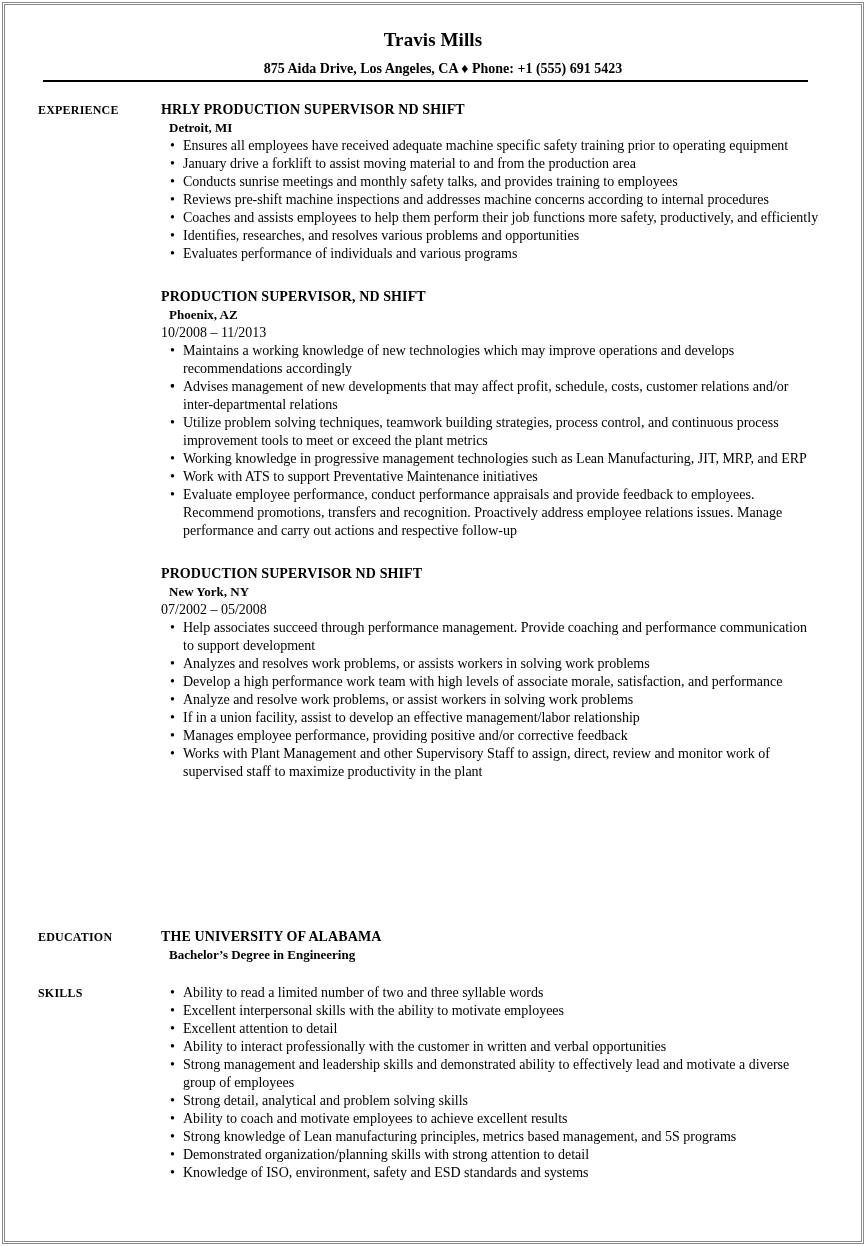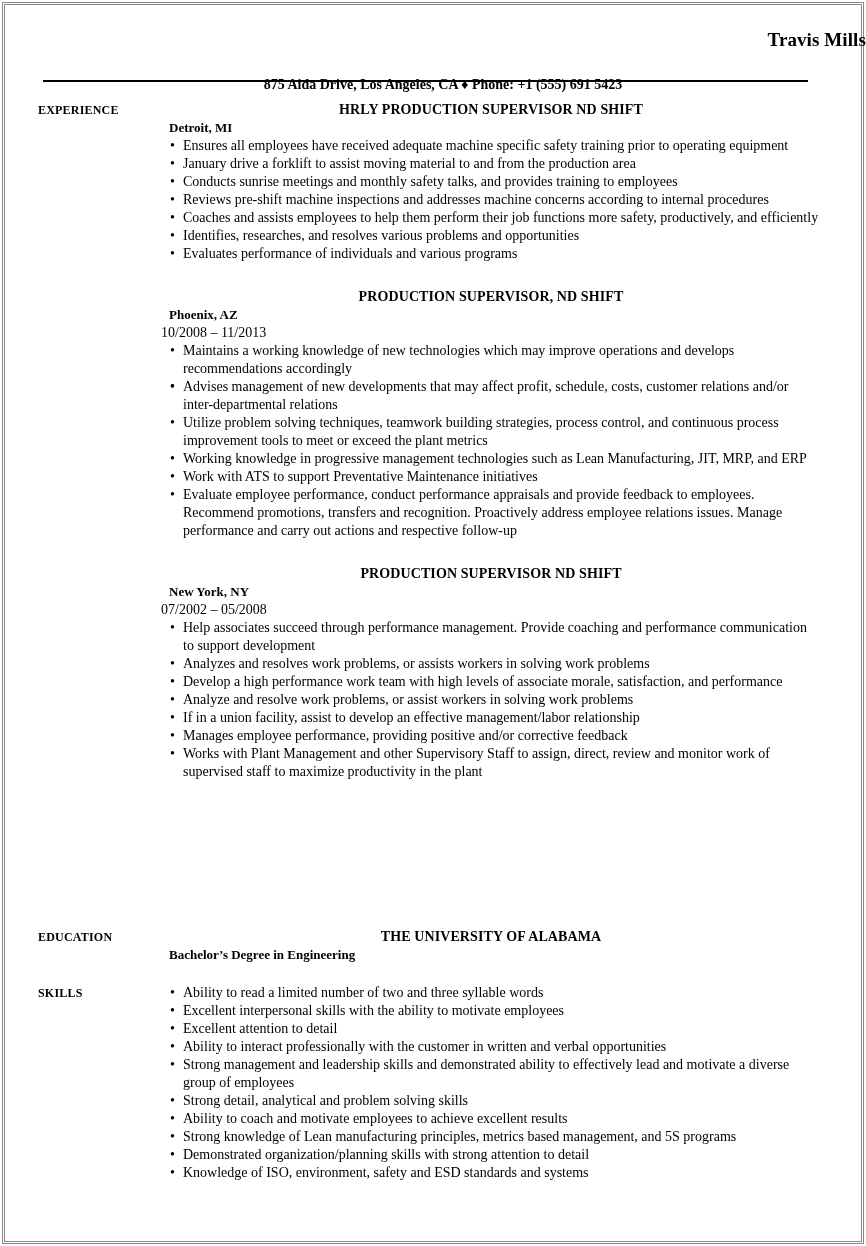--- a/index.html
+++ b/index.html
@@ -6,32 +6,32 @@
     body {
       width: 866px; height: 1246px; position: relative; overflow: hidden;
       font-family: "Liberation Serif", "DejaVu Serif", serif;
       color: #000;
     }
     .page-border {
       position: absolute; left: 2px; top: 2px; right: 2px; bottom: 2px;
       border: 3px double #8a8a8a; box-sizing: border-box; pointer-events: none;
     }
     .header { position: absolute; left: 0; top: 28px; width: 866px; text-align: center; }
-    .name { font-size: 19px; font-weight: bold; line-height: 24px; letter-spacing: 0.1px; text-align: right; }
-    .contact { font-size: 14px; font-weight: bold; line-height: 18px; margin-top: 24px; padding-left: 20px; }
+    .name { font-size: 19px; font-weight: bold; line-height: 24px; letter-spacing: 0.1px; }
+    .contact { font-size: 14px; font-weight: bold; line-height: 18px; margin-top: 8px; padding-left: 20px; }
     .rule { position: absolute; left: 43px; top: 80px; width: 765px; height: 2px; background: #000; }
 
     .section { position: absolute; left: 38px; width: 790px; }
     .section-label {
       position: absolute; left: 0; top: 0; font-size: 12px; font-weight: bold;
       line-height: 18px; letter-spacing: 0.2px;
     }
     .section-body { position: absolute; left: 123px; top: 0; width: 660px; }
     .job { margin-bottom: 25px; }
-    .job-title, .school { font-size: 14px; font-weight: bold; line-height: 18px; letter-spacing: 0.1px; text-align: center; }
+    .job-title, .school { font-size: 14px; font-weight: bold; line-height: 18px; letter-spacing: 0.1px; }
     .job-location, .degree { font-size: 13px; font-weight: bold; line-height: 18px; margin-left: 8px; }
     .job-dates { font-size: 14px; line-height: 18px; }
     ul { list-style: none; margin: 0; padding: 0; }
     li { position: relative; padding-left: 22px; font-size: 14px; line-height: 18px; }
     li .bullet {
       position: absolute; left: 9px; top: 0; font-size: 14px; line-height: 18px;
     }
   </style>
 </head>
 <body>

